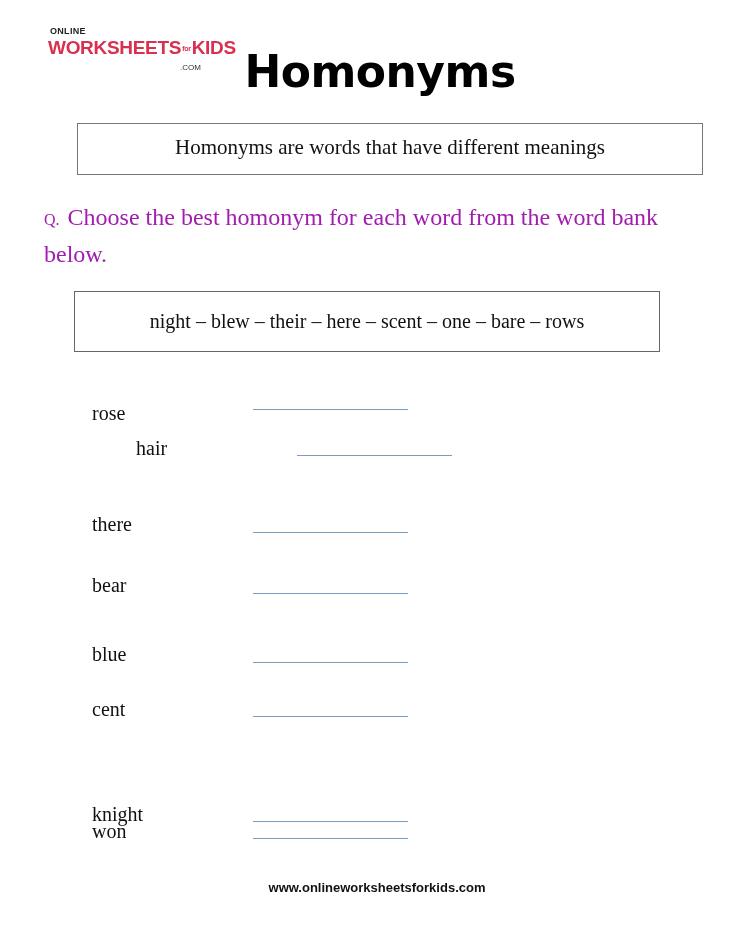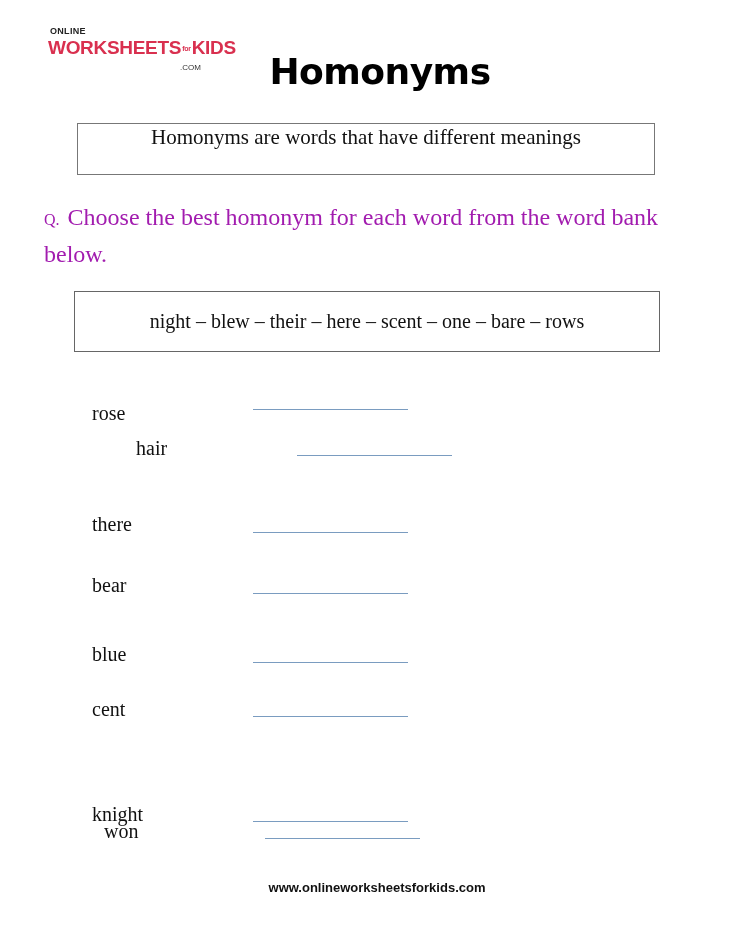--- a/index.html
+++ b/index.html
@@ -59,37 +59,37 @@
     }
     .title {
       position: absolute;
       left: 0;
       right: 0;
       top: 42px;
       padding-left: 26px;
       text-align: center;
       font-family: "DejaVu Sans", sans-serif;
       font-weight: bold;
-      font-size: 36px;
+      font-size: 44px;
       letter-spacing: -0.5px;
       color: #000000;
       line-height: 60px;
     }
     .definition-box {
       position: absolute;
       left: 77px;
       top: 123px;
-      width: 578px;
+      width: 626px;
       height: 52px;
       border: 1.5px solid #777777;
       box-sizing: border-box;
       text-align: center;
       font-size: 21px;
       line-height: 26px;
-      padding-top: 0;
+      padding-top: 10px;
     }
     .def-line {
       display: block;
     }
     .question {
       position: absolute;
       left: 44px;
       top: 200px;
       width: 660px;
       font-size: 24px;
@@ -201,19 +201,19 @@
     <div class="answer-line" style="top:20px;"></div>
   </div>
   <div class="item" style="top:697px;">
     <span class="item-word">cent</span>
     <div class="answer-line" style="top:19px;"></div>
   </div>
   <div class="item" style="top:758px;margin-top:44px;">
     <span class="item-word">knight</span>
     <div class="answer-line" style="top:19px;"></div>
   </div>
-  <div class="item" style="top:819px;margin-left:12px;">
+  <div class="item" style="top:819px;">
     <span class="item-word">won</span>
     <div class="answer-line" style="top:19px;"></div>
   </div>
 </div>
 
 <div class="footer">www.onlineworksheetsforkids.com</div>
 
 </body></html>

